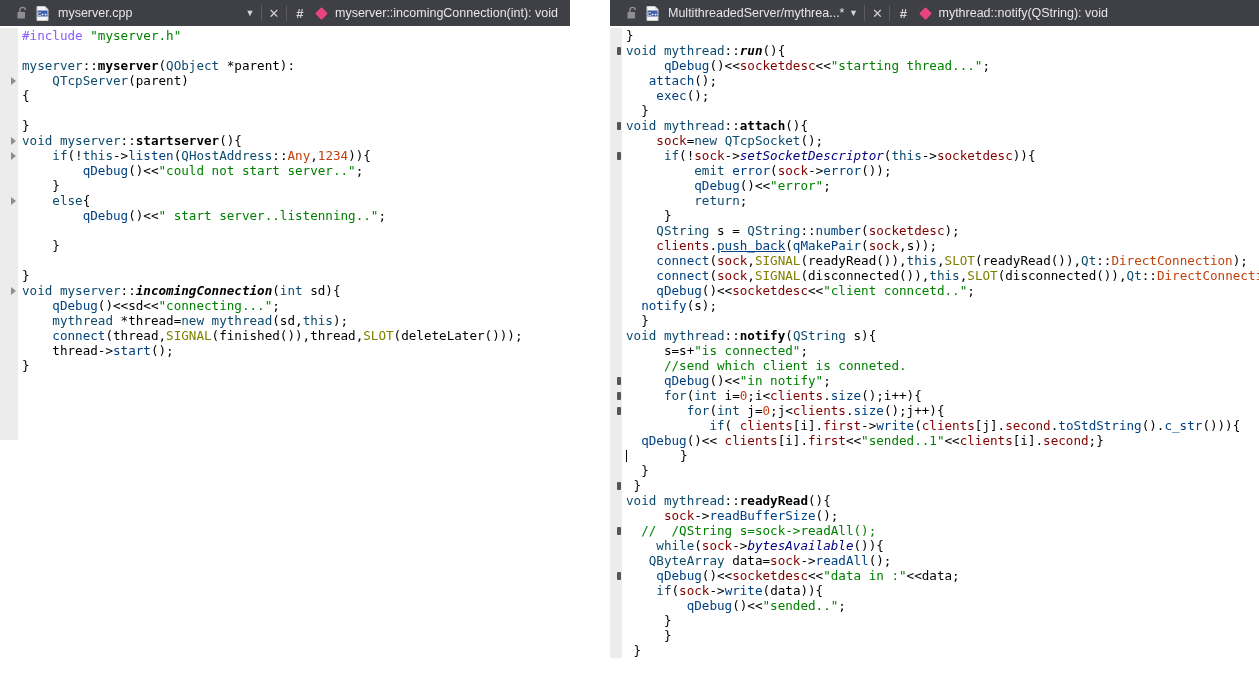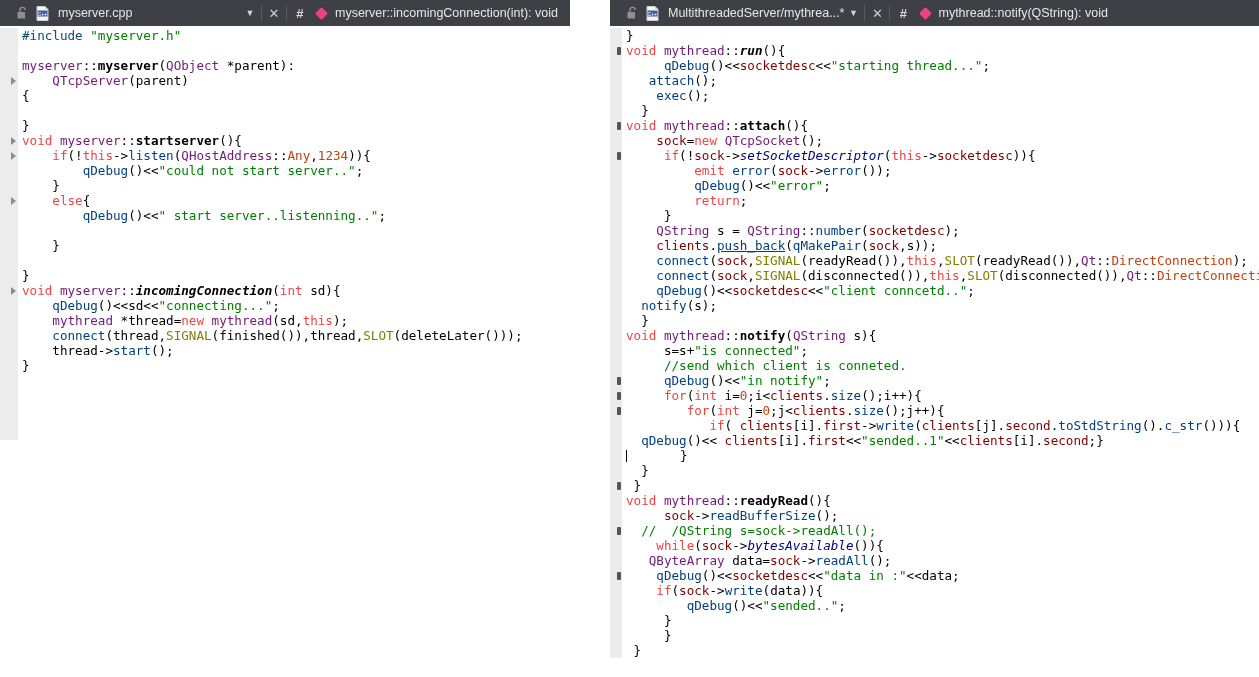--- a/index.html
+++ b/index.html
@@ -54,29 +54,29 @@
   }
   .fold-r{
     position:absolute;right:1px;width:4px;height:8px;background:#55555a;border-radius:1px;
   }
   .code{position:absolute;top:0;white-space:pre;}
   #left-panel .code{left:22px;}
   #right-panel .code{left:16px;}
   .ln{height:15px;white-space:pre;}
 
   
-  .kw   {color:#ef4444;}           
-  .typ  {color:#701a75;}           
+  .kw   {color:#0c4a6e;}           
+  .typ  {color:#0c4a6e;}           
   .fn   {color:#000000;font-weight:bold;}  
   .fni  {color:#000000;font-weight:bold;font-style:italic;} 
   .vfn  {color:#000080;font-style:italic;margin-top:30px;} 
   .str  {color:#008000;}
   .cmt  {color:#008000;}
   .num  {color:#c2410c;}
-  .pre  {color:#0c4a6e;}
+  .pre  {color:#8b5cf6;}
   .fld  {color:#800000;}           
   .mac  {color:#808000;}
   .call {color:#004080;}
   .ul   {text-decoration:underline;}
   .pl   {color:#000000;}
   .cursor{display:inline-block;width:1px;height:12px;background:#000;vertical-align:-2px;}
 </style>
 </head>
 <body>
 

